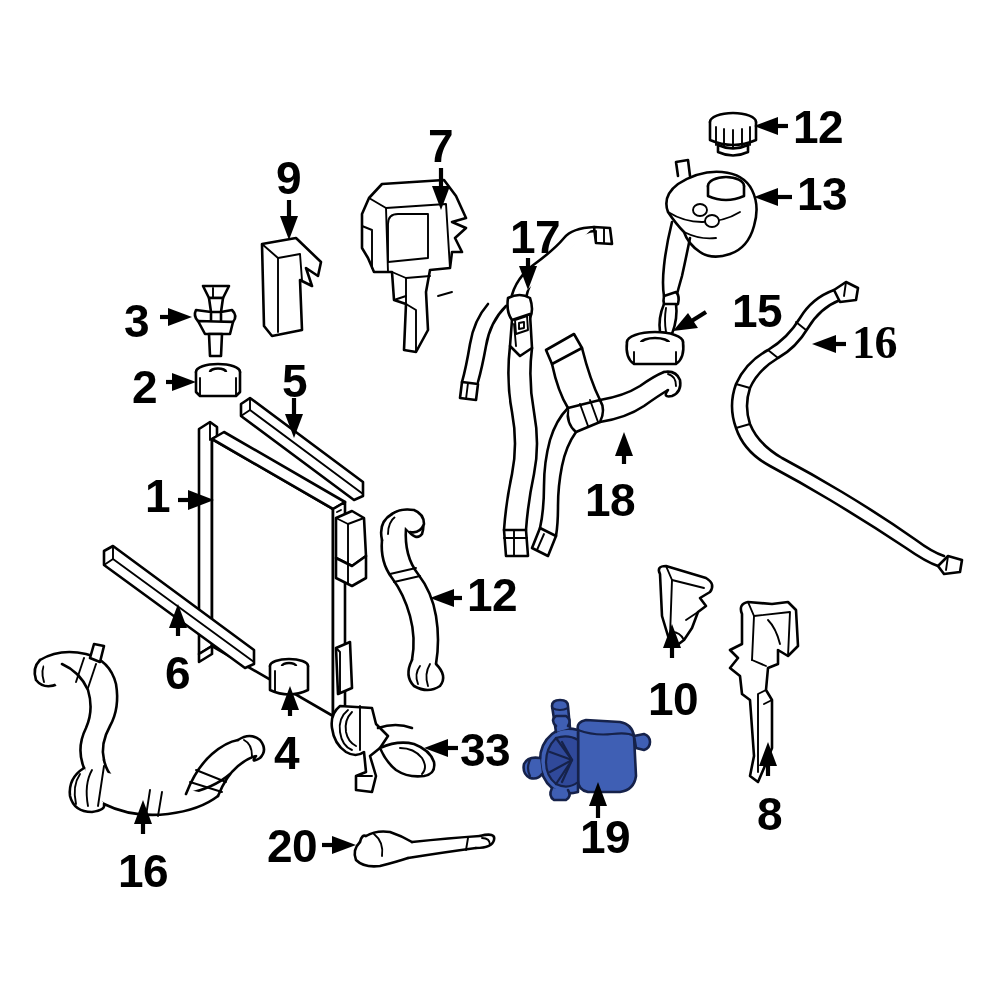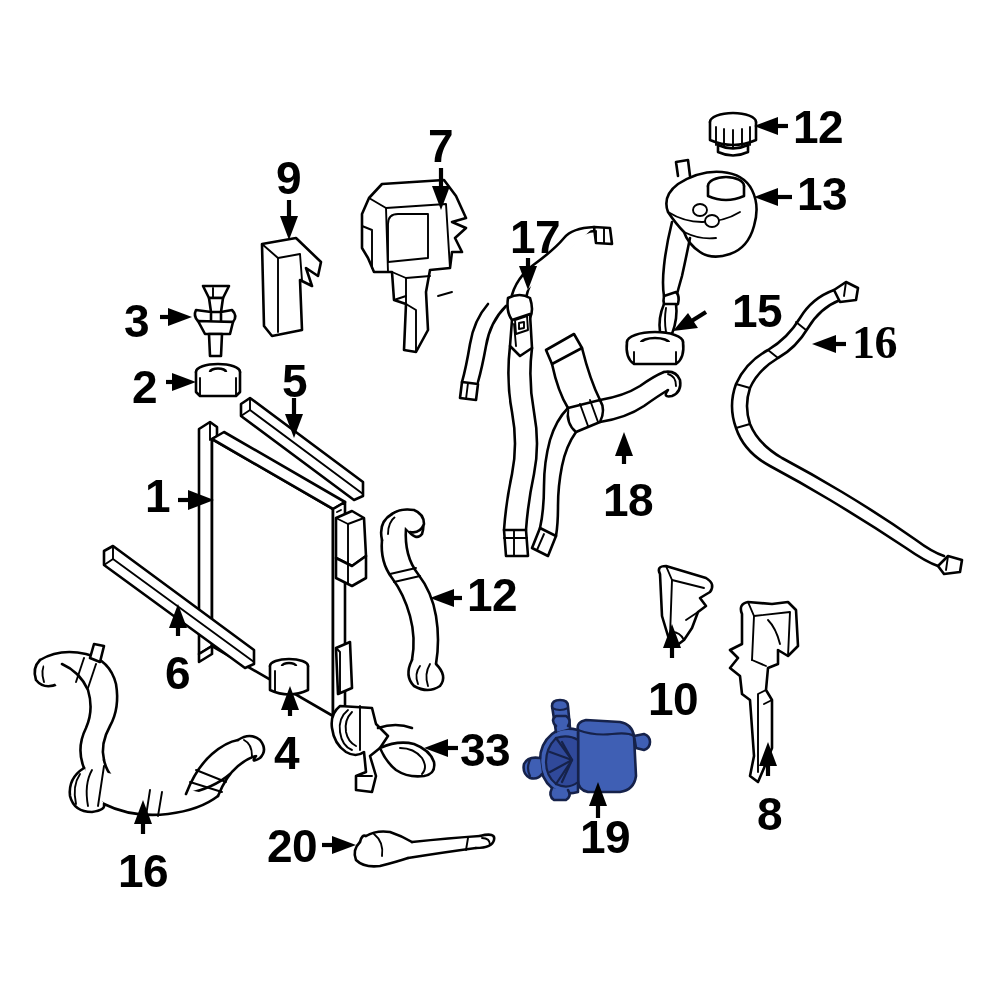--- a/index.html
+++ b/index.html
@@ -519,18 +519,18 @@
   <div class="callout-num" style="left:757px; top:791px;">8</div>
   <div class="callout-num" style="left:276px; top:155px;">9</div>
   <div class="callout-num" style="left:648px; top:676px;">10</div>
   <div class="callout-num" style="left:118px; top:848px;">16</div>
   <div class="callout-num" style="left:467px; top:572px;text-align:right;">12</div>
   <div class="callout-num" style="left:797px; top:171px;">13</div>
   <div class="callout-num" style="left:793px; top:104px;">12</div>
   <div class="callout-num" style="left:703px; top:288px;margin-left:29px;">15</div>
   <div class="callout-num" style="left:852px; top:320px;font-family:Liberation Serif, serif;">16</div>
   <div class="callout-num" style="left:486px; top:214px;margin-left:24px;">17</div>
-  <div class="callout-num" style="left:603px; top:477px;">18</div>
+  <div class="callout-num" style="left:585px; top:477px;">18</div>
   <div class="callout-num" style="left:580px; top:814px;">19</div>
   <div class="callout-num" style="left:267px; top:823px;">20</div>
   <div class="callout-num" style="left:460px; top:727px;">33</div>
 
 </div>
 
 </body></html>

